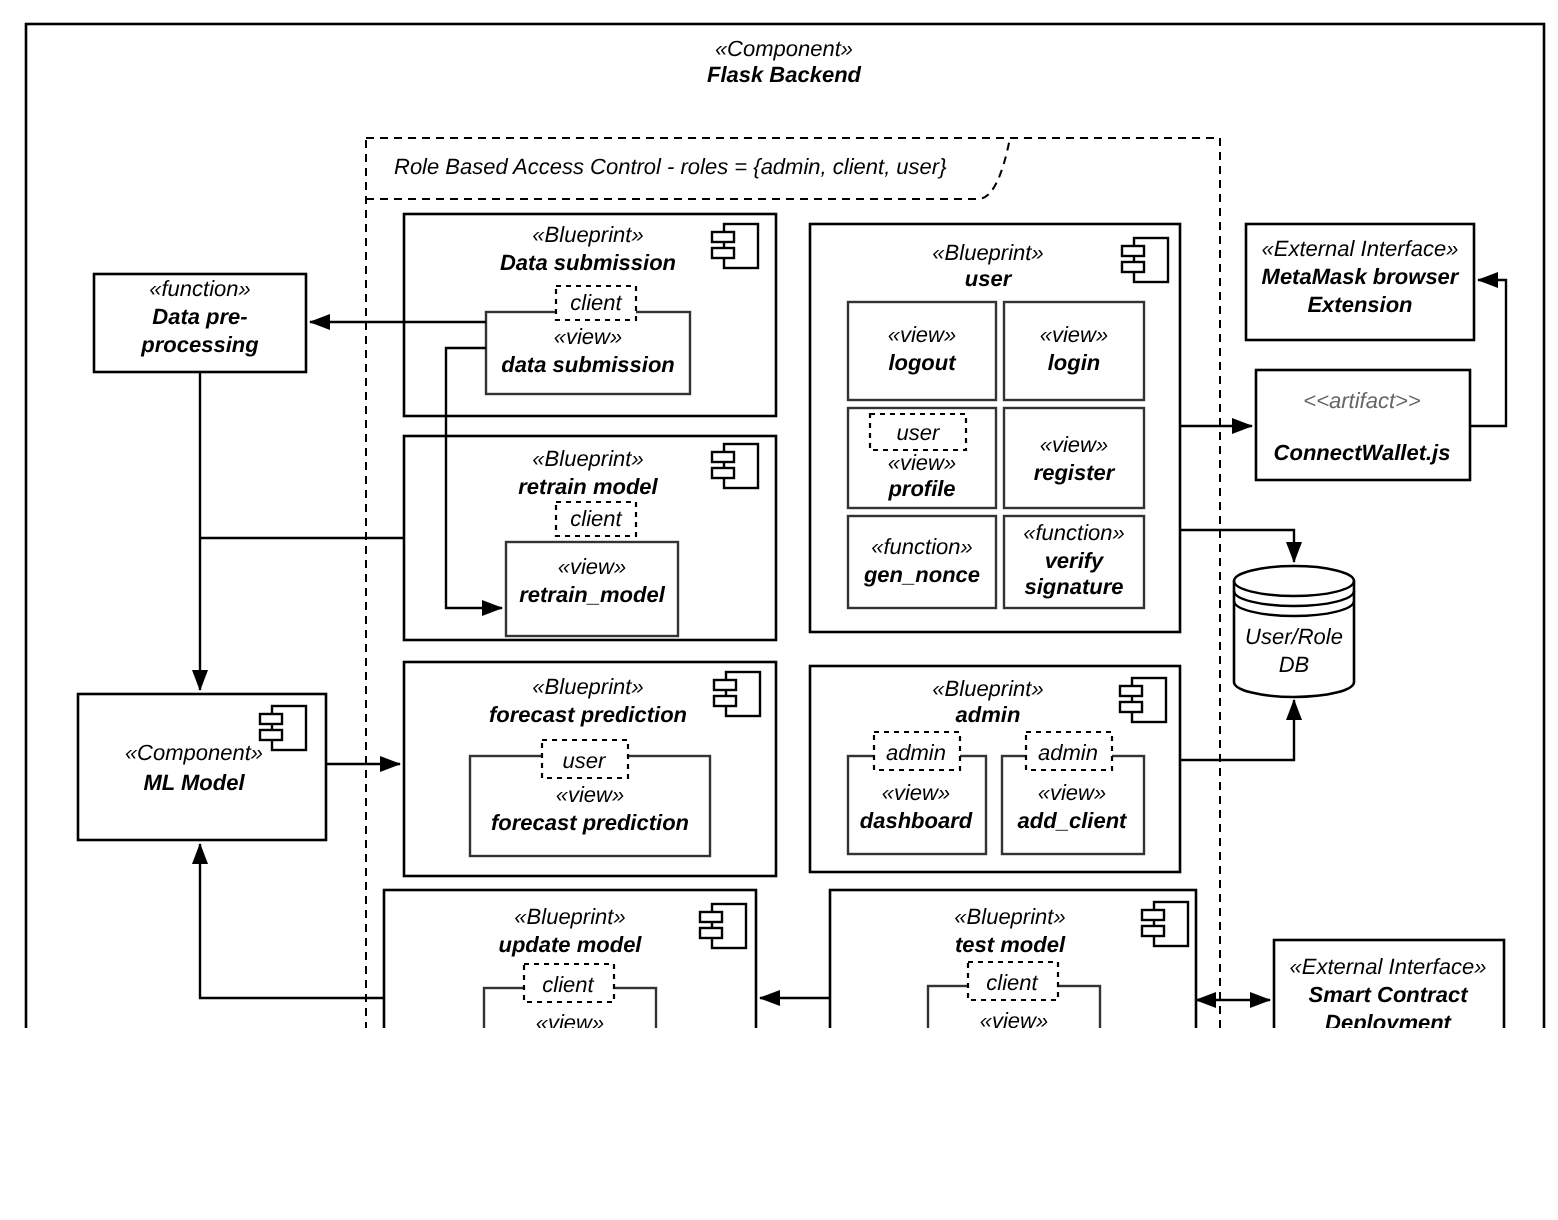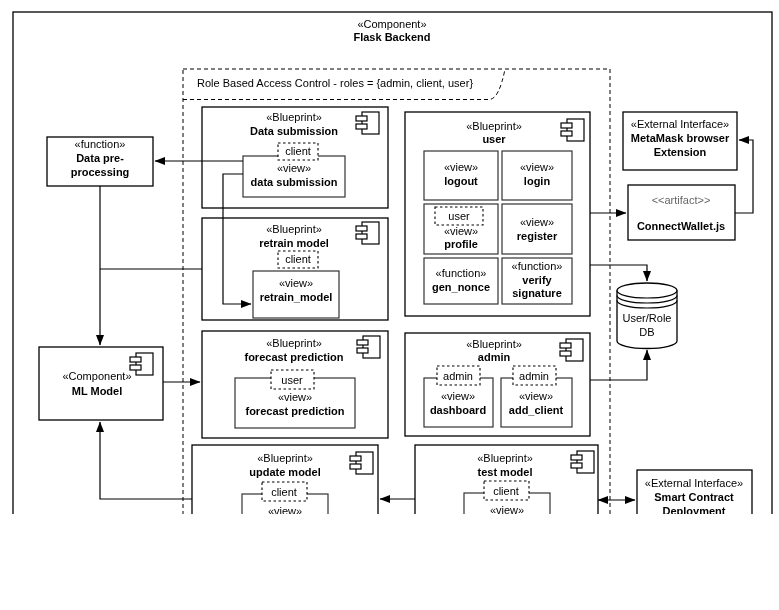--- a/index.html
+++ b/index.html
@@ -1,16 +1,16 @@
 <!DOCTYPE html>
 <html><head>
 <meta charset="utf-8">
 <style>
   html,body{margin:0;padding:0;background:#ffffff;}
-  .stage{width:779px;height:514px;position:relative;background:#22c55e;}
+  .stage{width:779px;height:514px;position:relative;background:#22c55e;font-style:italic;}
   svg{display:block;}
   svg text{font-family:"Liberation Sans","DejaVu Sans",sans-serif;font-size:11px;fill:#000000;}
   .b{font-weight:bold;}
   .mid{text-anchor:middle;}
   .gray{fill:#666666;}
   .box{fill:#ffffff;stroke:#000000;stroke-width:1.3;}
   .thin{stroke-width:1;}
   .inner{fill:#ffffff;stroke:#333333;stroke-width:1.2;}
   .dashedframe{fill:none;stroke:#000000;stroke-width:1;stroke-dasharray:4 3;}
   .roletag{fill:#ffffff;stroke:#000000;stroke-width:1.1;stroke-dasharray:2.5 2.5;}

